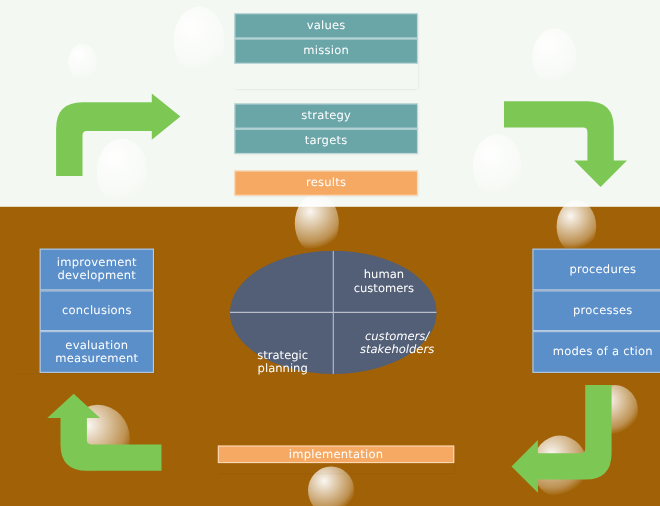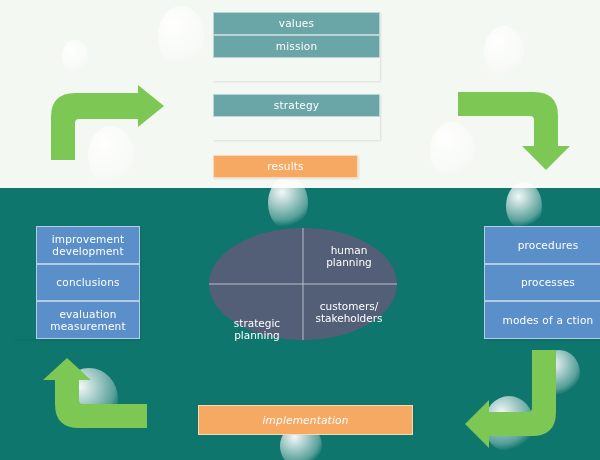--- a/index.html
+++ b/index.html
@@ -10,21 +10,21 @@
     width: 600px;
     height: 460px;
     font-family: "DejaVu Sans", sans-serif;
     background: #f2f7f0;
     overflow: hidden;
   }
   #stage {
     position: relative;
     width: 600px;
     height: 460px;
-    background: #0f766e;
+    background: #a16207;
     overflow: hidden;
   }
   
   .bubble {
     position: absolute;
     border-radius: 50%;
     background: radial-gradient(circle at 35% 30%, rgba(255,255,255,0.95), rgba(255,255,255,0.30) 60%, rgba(255,255,255,0.06) 72%, rgba(255,255,255,0) 74%);
     pointer-events: none;
   }
   .band {
@@ -99,23 +99,24 @@
   <div class="bubble" style="left:484px;top:396px;width:50px;height:56px;"></div>
   <div class="bubble" style="left:538px;top:350px;width:42px;height:46px;"></div>
 
   <div class="group" style="left:213px;top:12px;width:167px;height:69px;">
     <div class="cell teal" style="height:23px;">values</div>
     <div class="cell teal" style="height:23px;">mission</div>
   </div>
 
   <div class="group" style="left:213px;top:94px;width:167px;height:46px;">
     <div class="cell teal" style="height:23px;">strategy</div>
+    <div class="cell teal" style="height:23px;">targets</div>
   </div>
 
-  <div class="group" style="left:213px;top:155px;width:145px;height:23px;">
+  <div class="group" style="left:213px;top:155px;width:167px;height:23px;">
     <div class="cell orange" style="height:23px;">results</div>
   </div>
 
   <div class="group" style="left:14px;top:226px;width:126px;height:113px;padding-left:22px;">
     <div class="cell blue" style="height:38px; white-space:pre-line;">improvement
 development</div>
     <div class="cell blue" style="height:37px; white-space:pre-line;">conclusions</div>
     <div class="cell blue" style="height:38px; white-space:pre-line;">evaluation
 measurement</div>
   </div>
@@ -126,29 +127,29 @@
     <div class="cell blue" style="height:38px;">modes of a ction</div>
   </div>
 
   <div id="ellipse-wrap">
     <svg width="188" height="112" viewBox="0 0 188 112" aria-hidden="true">
       <ellipse cx="94" cy="56" rx="94" ry="56" fill="#525f76"></ellipse>
       <line x1="94" y1="0" x2="94" y2="112" stroke="#b9bfca" stroke-width="1"></line>
       <line x1="0" y1="56" x2="188" y2="56" stroke="#b9bfca" stroke-width="1"></line>
     </svg>
     <div class="ell-label" style="left:96px;top:0px;width:88px;height:56px; white-space:pre-line;">human
-planning</div>
+customers</div>
     <div class="ell-label" style="left:4px;top:73px;width:88px;height:56px; white-space:pre-line;">strategic
 planning</div>
-    <div class="ell-label" style="left:96px;top:56px;width:88px;height:56px; white-space:pre-line;">customers/
+    <div class="ell-label" style="left:108px;top:56px;width:88px;height:56px; white-space:pre-line;font-style:italic;">customers/
 stakeholders</div>
   </div>
 
   <div class="group" style="left:198px;top:405px;width:215px;height:25px;">
-    <div class="cell orange" style="height:30px; font-style:italic;">implementation</div>
+    <div class="cell orange" style="height:16px; ">implementation</div>
   </div>
 
   <div class="arrow" style="left:46px;top:85px;width:120px;height:75px;">
     <svg width="120" height="75" viewBox="0 0 120 75">
       <path d="M5,75 L5,32 Q5,8 29,8 L92,8 L92,0 L118,21 L92,42 L92,34 L33,34
                Q29,34 29,38 L29,75 Z" fill="#7dc855"></path>
     </svg>
   </div>
 
   <div class="arrow" style="left:458px;top:88px;width:118px;height:82px;">

